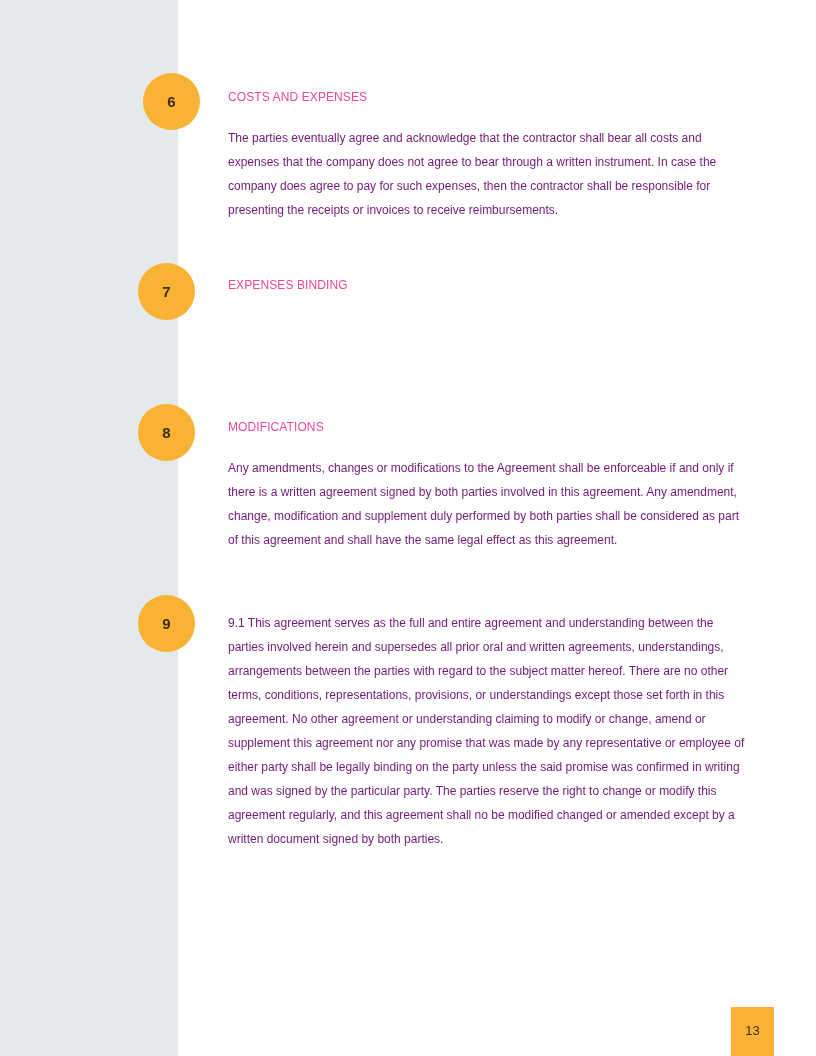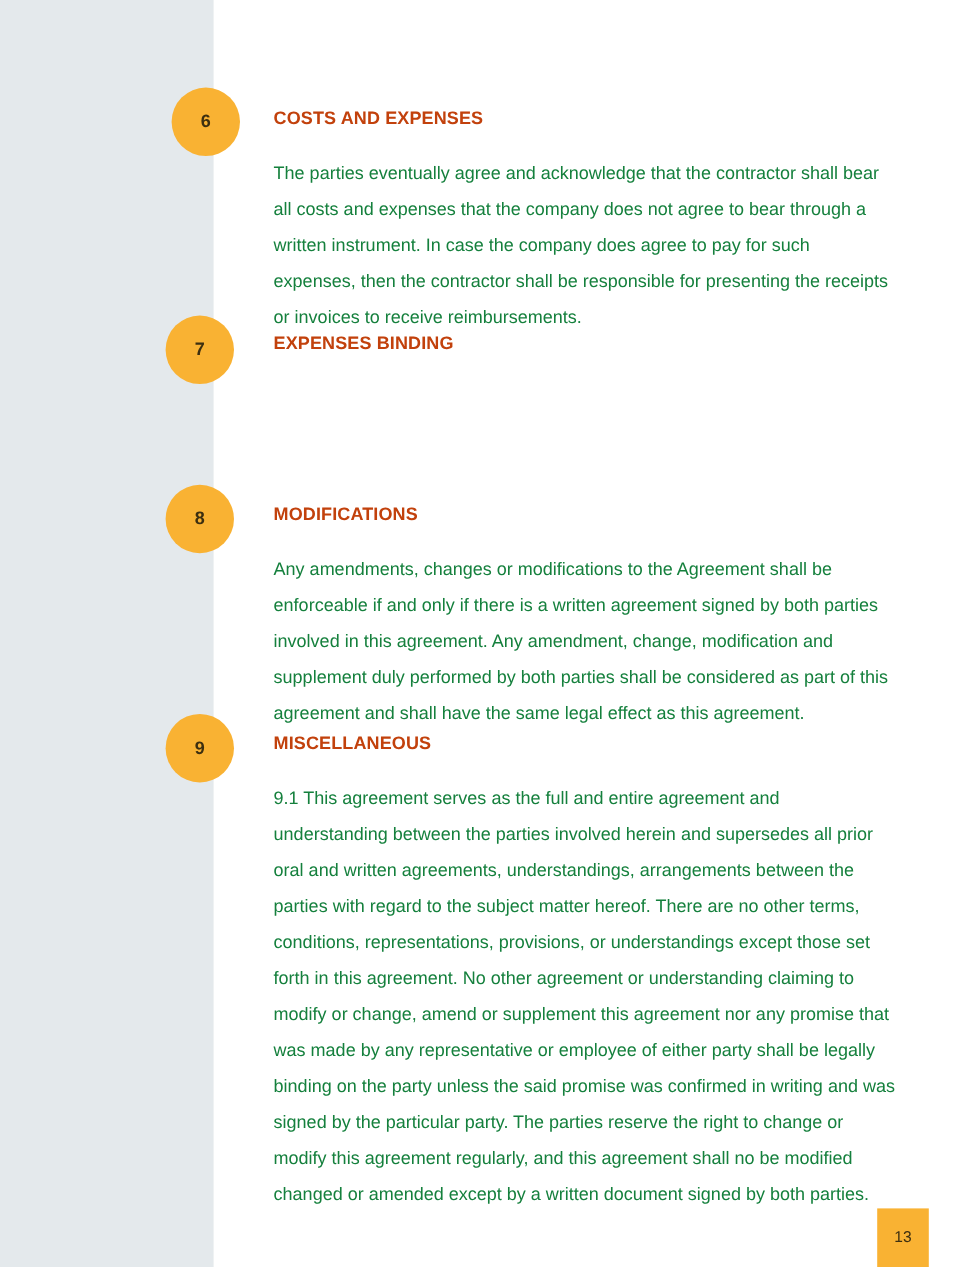--- a/index.html
+++ b/index.html
@@ -55,31 +55,31 @@
     letter-spacing: 0.2px;
   }
 
   .sec-body {
     position: absolute;
     left: 228px;
     width: 518px;
   }
 
   .sec-heading {
-    font-size: 15px;
-    font-weight: bold;
-    color: #c2410c;
+    font-size: 12px;
+    font-weight: normal;
+    color: #ec4899;
     letter-spacing: 0.1px;
     margin: 0 0 22px 0;
     line-height: 1.2;
   }
 
   .sec-para {
-    font-size: 15px;
-    color: #15803d;
+    font-size: 12px;
+    color: #701a75;
     line-height: 2.0;
     margin: 0;
     text-align: left;
   }
 
   .sec-para + .sec-para {
     margin-top: 24px;
   }
 
   
@@ -125,20 +125,19 @@
     <div class="num-circle" style="left:138px; top:404px;">8</div>
     <div class="sec-body" style="top:420px;">
       <h2 class="sec-heading">MODIFICATIONS</h2>
       <p class="sec-para">Any amendments, changes or modifications to the Agreement shall be enforceable if and only if there is a written agreement signed by both parties involved in this agreement. Any amendment, change, modification and supplement duly performed by both parties shall be considered as part of this agreement and shall have the same legal effect as this agreement.</p>
     </div>
   </div>
 
   <div class="section">
     <div class="num-circle" style="left:138px; top:595px;">9</div>
     <div class="sec-body" style="top:611px;">
-      <h2 class="sec-heading">MISCELLANEOUS</h2>
       <p class="sec-para">9.1 This agreement serves as the full and entire agreement and understanding between the parties involved herein and supersedes all prior oral and written agreements, understandings, arrangements between the parties with regard to the subject matter hereof. There are no other terms, conditions, representations, provisions, or understandings except those set forth in this agreement. No other agreement or understanding claiming to modify or change, amend or supplement this agreement nor any promise that was made by any representative or employee of either party shall be legally binding on the party unless the said promise was confirmed in writing and was signed by the particular party. The parties reserve the right to change or modify this agreement regularly, and this agreement shall no be modified changed or amended except by a written document signed by both parties.</p>
     </div>
   </div>
 
   <div class="page-badge">13</div>
 
 </div>
 
 </body></html>

